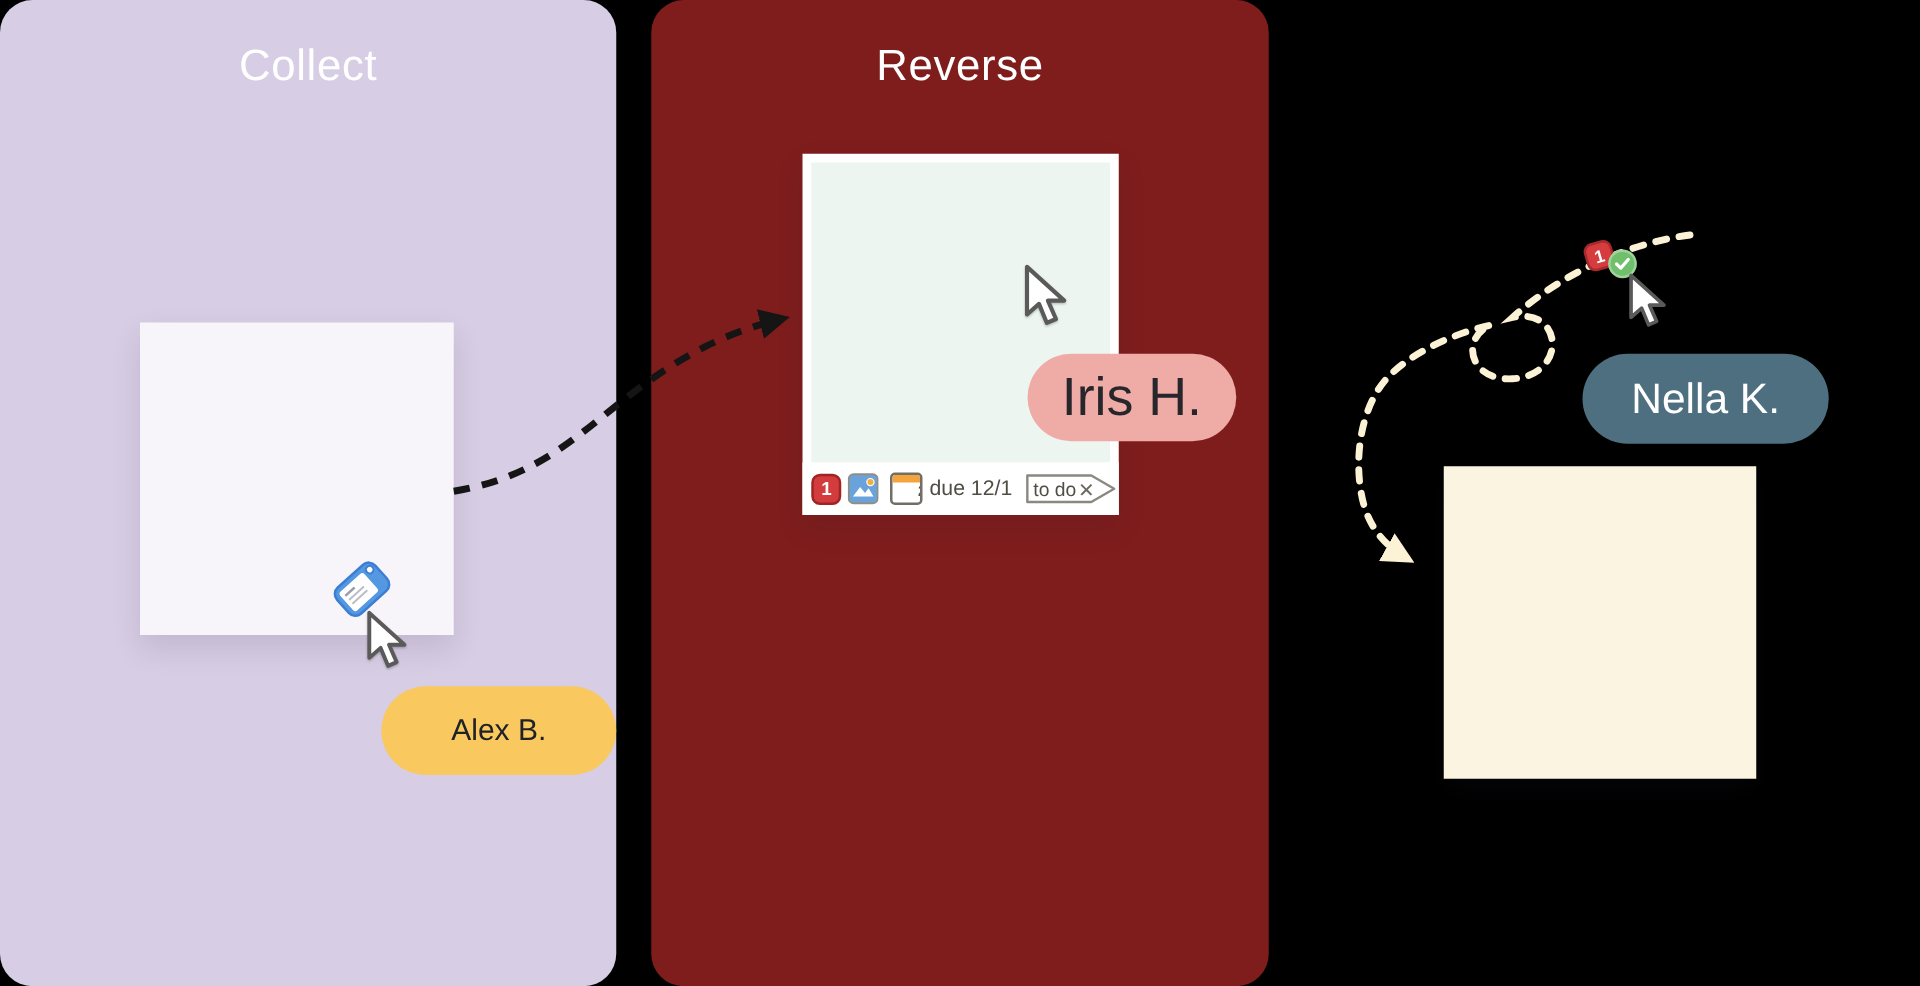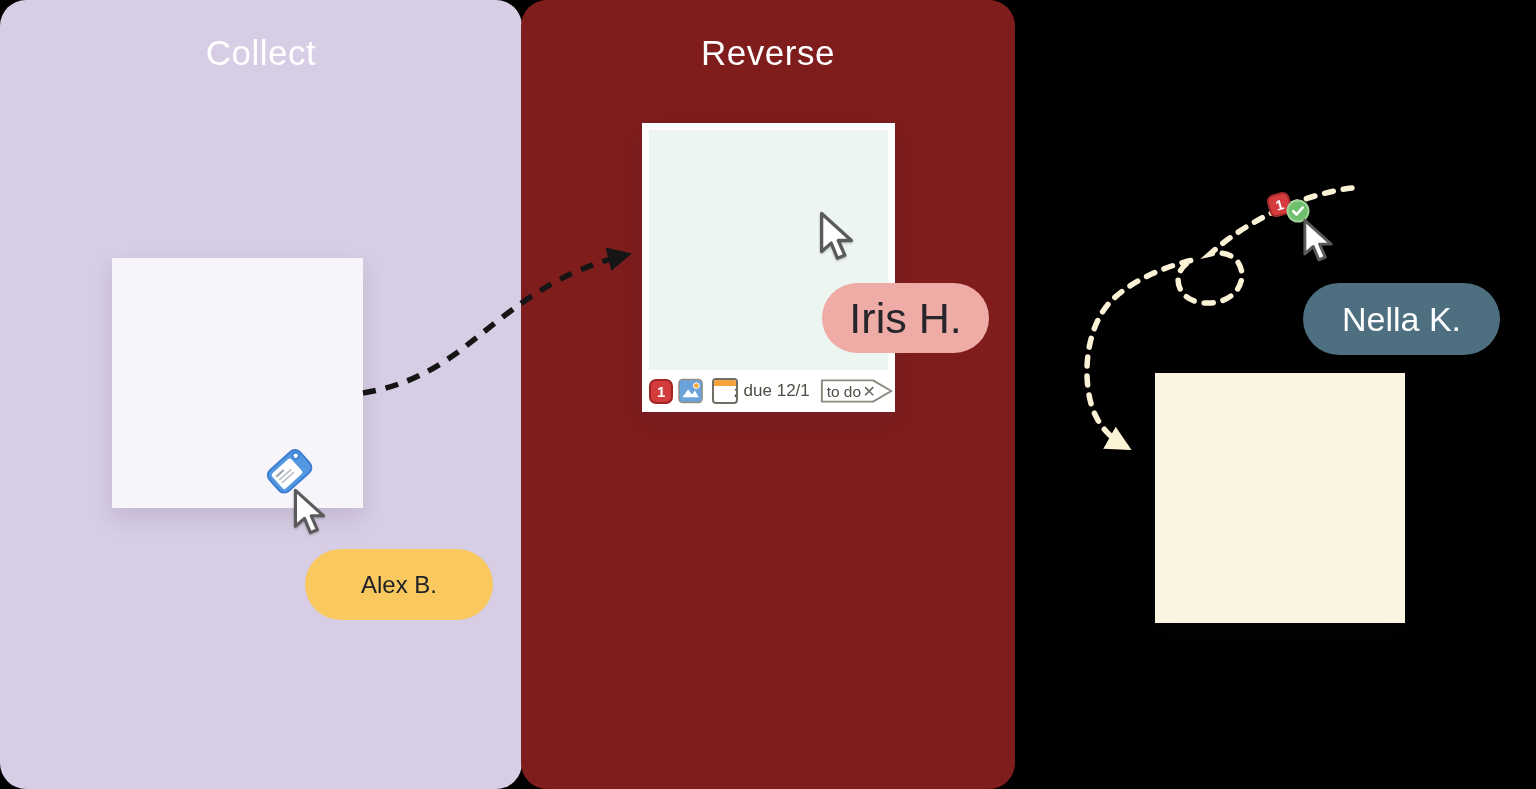--- a/index.html
+++ b/index.html
@@ -2,21 +2,21 @@
 <html><head>
 <meta charset="utf-8">
 <style>
   html,body{margin:0;padding:0;background:#000;}
   body{width:1536px;height:789px;position:relative;overflow:hidden;
        font-family:"Liberation Sans","DejaVu Sans",sans-serif;}
   .board{position:absolute;inset:0;}
 
   
   .column{position:absolute;top:0;height:789px;border-radius:26px;}
-  #col-collect{left:0;width:493px;background:#d7cde4;padding-left:29px;}
+  #col-collect{left:0;width:493px;background:#d7cde4;}
   #col-reverse{left:521px;width:494px;background:#7f1d1d;}
   #col-evaluate{left:1043px;width:493px;background:#f9c862;}
   .col-title{position:absolute;top:33px;left:0;width:100%;margin:0;text-align:center;
              font-size:35px;font-weight:500;letter-spacing:.5px;color:#ffffff;}
 
   
   .sticky{position:absolute;z-index:1;box-shadow:0 10px 22px rgba(40,30,60,.12);}
   #note-collect{left:112px;top:258px;width:251px;height:250px;background:#f7f4fa;}
   #note-reverse{left:642px;top:123px;width:253px;height:289px;background:#ffffff;}
   #note-reverse .img-area{position:absolute;left:7px;top:7px;right:7px;bottom:42px;background:#edf5f1;}
@@ -33,21 +33,21 @@
         background:#fff;overflow:hidden;margin-right:6px;}
   .cal-head{height:6px;background:#f5a43d;}
   .cal-num{font-size:12px;font-weight:700;color:#504d45;text-align:center;line-height:15px;padding-left:20px;}
   .due-text{font-size:17px;color:#504d45;margin-right:8px;white-space:nowrap;}
   .todo-tag{display:block;}
 
   
   .pill{position:absolute;z-index:3;border-radius:37px;display:flex;align-items:center;justify-content:center;}
   #pill-alex{left:305px;top:549px;width:188px;height:71px;background:#f9c85e;color:#202227;font-size:24px;}
   #pill-iris{left:822px;top:283px;width:167px;height:70px;background:#efaba6;color:#26262b;font-size:43px;}
-  #pill-nella{left:1303px;top:283px;width:197px;height:72px;background:#4e6f80;color:#ffffff;font-size:34px;}
+  #pill-nella{left:1266px;top:283px;width:197px;height:72px;background:#4e6f80;color:#ffffff;font-size:34px;}
 
   
   .overlay{position:absolute;left:0;top:0;z-index:2;pointer-events:none;}
 
   
   .cursor{position:absolute;z-index:6;filter:drop-shadow(0 1px 1px rgba(0,0,0,.25));}
   #cursor-alex{left:289px;top:488px;}
   #cursor-iris{left:815px;top:211px;}
   #cursor-nella{left:1299px;top:218px;}
   .tag-icon{position:absolute;left:262px;top:443px;z-index:5;}

